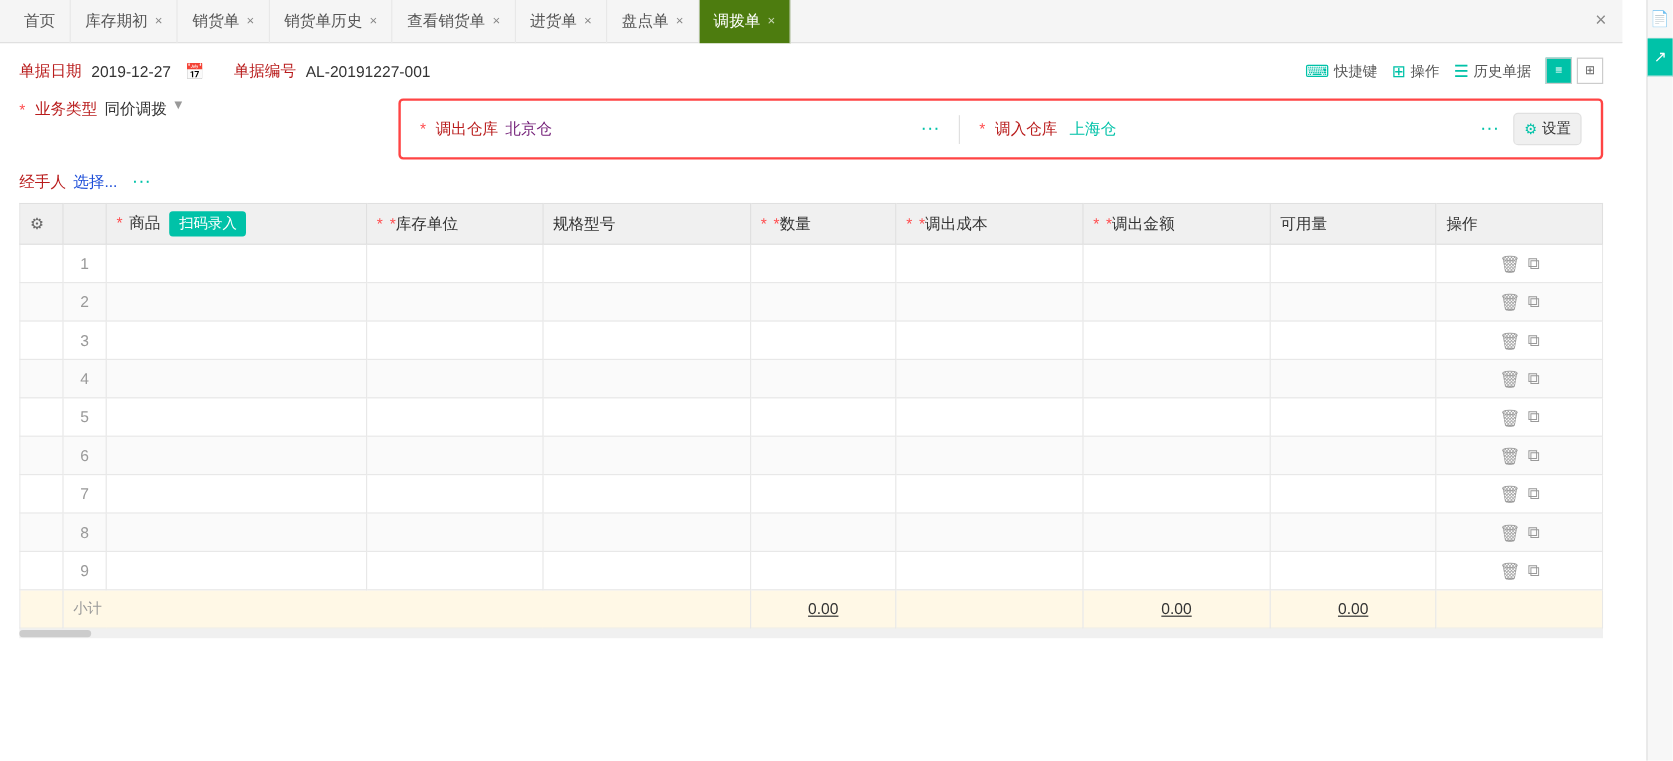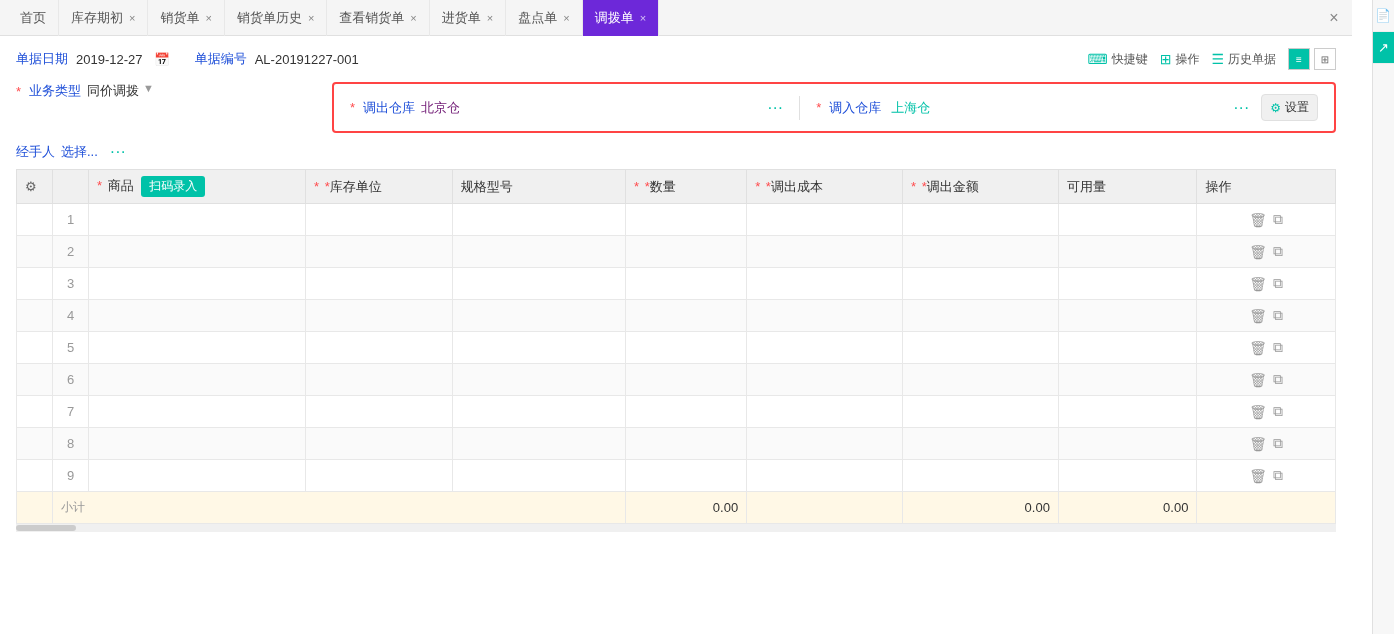--- a/index.html
+++ b/index.html
@@ -9,21 +9,21 @@
     .tab-bar {
       display: flex; align-items: center; background: #f5f5f5; border-bottom: 1px solid #e0e0e0;
       height: 36px; padding: 0 8px; position: relative;
     }
     .tab-item {
       display: flex; align-items: center; padding: 0 12px; height: 36px; cursor: pointer;
       font-size: 13px; color: #555; white-space: nowrap; border-right: 1px solid #e8e8e8;
       position: relative;
     }
     .tab-item.active {
-      background: #6d28d9; color: #fff; font-weight: 500;
+      background: #4d7c0f; color: #fff; font-weight: 500;
     }
     .tab-item .close-icon {
       margin-left: 6px; font-size: 11px; cursor: pointer; opacity: 0.7;
     }
     .tab-item.active .close-icon { color: #fff; }
     .tab-close-btn {
       position: absolute; right: 8px; top: 50%; transform: translateY(-50%);
       width: 20px; height: 20px; display: flex; align-items: center; justify-content: center;
       cursor: pointer; font-size: 16px; color: #888;
     }
@@ -31,21 +31,21 @@
     
     .main-content { padding: 12px 16px; background: #fff; }
 
     
     .form-header {
       display: flex; align-items: center; margin-bottom: 12px; gap: 24px;
     }
     .form-header-left { display: flex; align-items: center; gap: 8px; }
     .form-header-right { margin-left: auto; display: flex; align-items: center; gap: 12px; }
 
-    .field-label { color: #1d4ed8; font-size: 13px; }
+    .field-label { color: #b91c1c; font-size: 13px; }
     .field-value { color: #333; font-size: 13px; }
     .calendar-icon { color: #00c2a8; margin-left: 4px; cursor: pointer; }
 
     .toolbar-btn {
       display: flex; align-items: center; gap: 4px; color: #555; font-size: 12px; cursor: pointer;
     }
     .toolbar-btn .icon { color: #00c2a8; font-size: 14px; }
 
     
     .business-row {
@@ -95,21 +95,21 @@
     }
     .data-table thead th.required::before { content: '*'; color: #ff4d4f; margin-right: 2px; }
     .data-table tbody tr { background: #fff; }
     .data-table tbody tr:nth-child(even) { background: #fafafa; }
     .data-table tbody tr.last-row { background: #fff8e6; }
     .data-table tbody td {
       border: 1px solid #e8e8e8; padding: 6px 8px; height: 32px; color: #333;
     }
     .data-table tbody td.row-num { color: #999; text-align: center; width: 36px; }
     .data-table tbody td.total-label { color: #999; font-size: 12px; }
-    .data-table tbody td.total-value { text-align: right; color: #333; }
+    .data-table tbody td.total-value { text-align: center; color: #333; text-decoration: underline; }
 
     .scan-btn {
       background: #00c2a8; color: #fff; border: none; border-radius: 3px;
       padding: 2px 8px; font-size: 12px; cursor: pointer; white-space: nowrap;
     }
 
     .th-gear { width: 36px; text-align: center; }
     .gear-icon { color: #666; cursor: pointer; }
 
     .op-cell { display: flex; align-items: center; justify-content: center; gap: 6px; }

